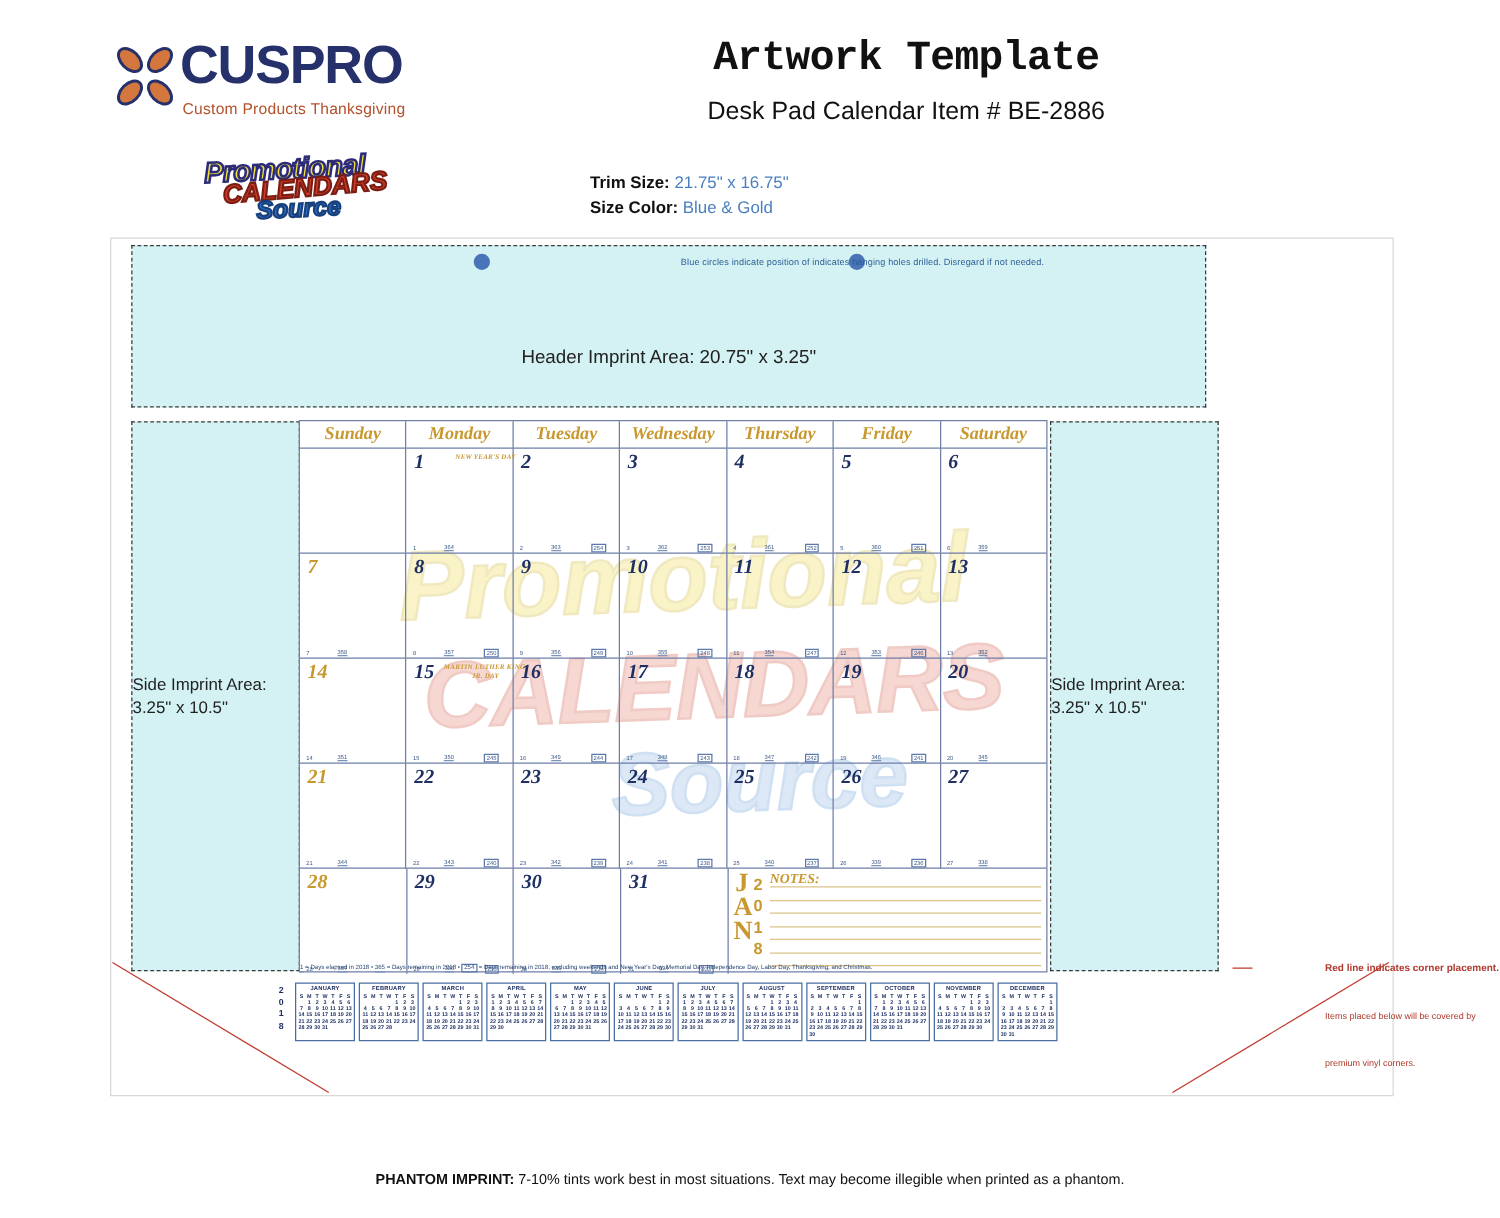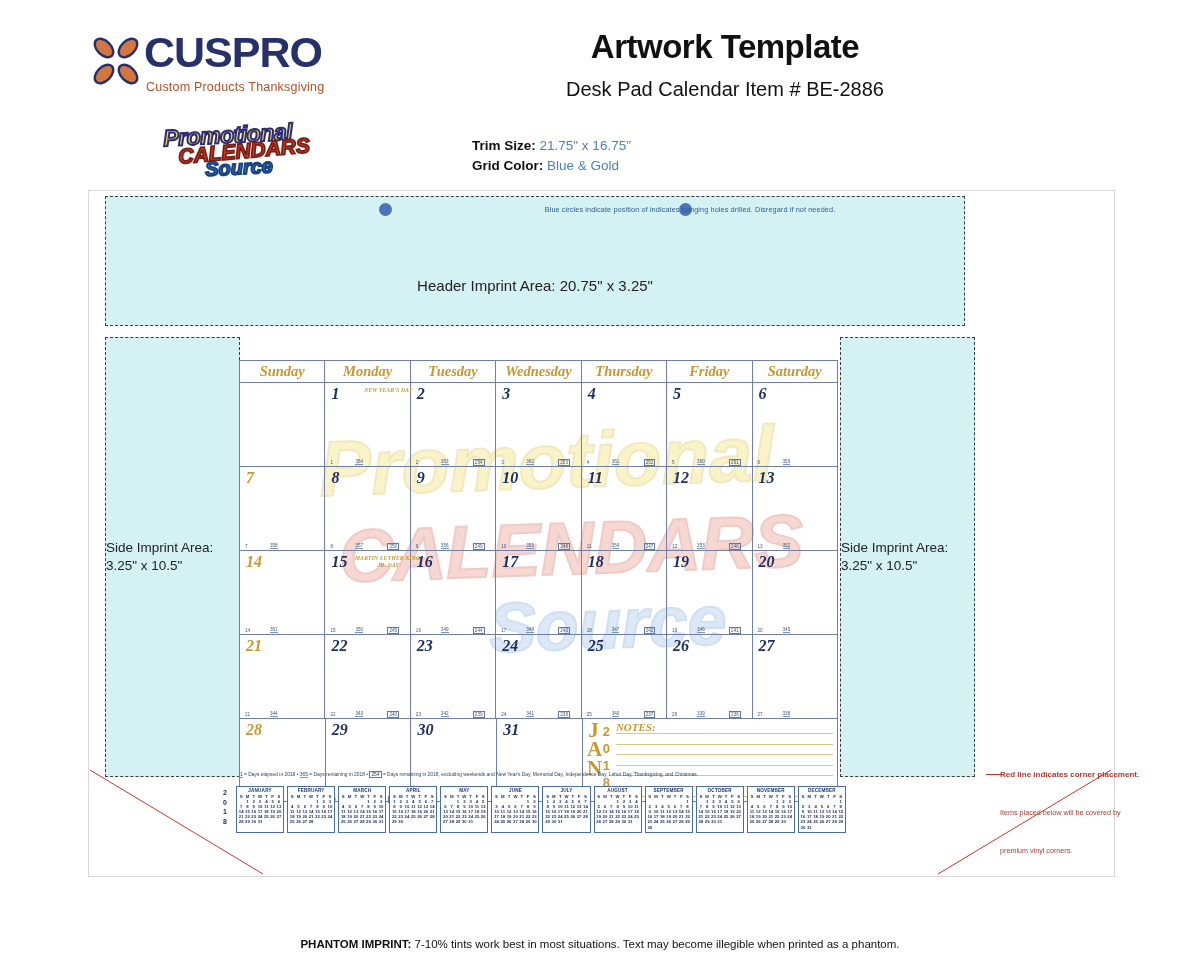--- a/index.html
+++ b/index.html
@@ -20,21 +20,21 @@
   .pcs{position:absolute;left:70px;top:92px;width:215px;height:55px;
        transform:rotate(-3deg);}
   .pcs .l1{position:absolute;left:8px;top:0;font-size:23px;font-weight:bold;font-style:italic;
      color:#f3e03a;-webkit-text-stroke:2px #2b2b7a;letter-spacing:-.5px;}
   .pcs .l2{position:absolute;left:22px;top:18px;font-size:21px;font-weight:bold;font-style:italic;
      color:#d13d2a;-webkit-text-stroke:1.8px #7b1d12;letter-spacing:0px;transform:rotate(-2deg);}
   .pcs .l3{position:absolute;left:48px;top:35px;font-size:20px;font-weight:bold;font-style:italic;
      color:#2f6fc4;-webkit-text-stroke:1.8px #17407d;}
 
   .title{position:absolute;left:450px;top:28px;width:550px;text-align:center;
-    font-size:33px;font-weight:bold;color:#111;letter-spacing:-.5px;}
+    font-size:33px;font-weight:bold;color:#111;letter-spacing:-.5px;font-family:Liberation Mono, monospace;}
   .subtitle{position:absolute;left:450px;top:78px;width:550px;text-align:center;
     font-size:20px;color:#111;}
   .specs{position:absolute;left:472px;top:136px;font-size:13.5px;line-height:20px;}
   .specs .lbl{color:#111;font-weight:600;}
   .specs .val{color:#4a7fbd;}
 
   
   .board{position:absolute;left:88px;top:190px;width:1025px;height:685px;
     border:1px solid #d8d8d8;background:#fff;}
 
@@ -49,21 +49,21 @@
     font-size:7.3px;color:#2d5f95;letter-spacing:.1px;}
 
   .side-imprint{width:135px;height:440px;top:337px;}
   .side-l{left:105px;}
   .side-r{left:840px;}
   .side-label{position:absolute;left:0;right:0;top:46%;
     font-size:13.5px;line-height:18px;color:#222;}
 
   
   .cal{position:absolute;left:239px;top:336px;width:599px;height:442px;
-    border:1px solid #6f7fa8;box-sizing:border-box;background:transparent;margin-top:24px;}
+    border:1px solid #6f7fa8;box-sizing:border-box;background:transparent;}
   .wm{position:absolute;left:239px;top:336px;width:599px;height:442px;overflow:hidden;
       pointer-events:none;}
   .wm .w1{position:absolute;left:80px;top:80px;font-size:78px;font-weight:bold;font-style:italic;
      color:#faf3c8;-webkit-text-stroke:2px #f0e9c0;white-space:nowrap;transform:rotate(-2deg);}
   .wm .w2{position:absolute;left:100px;top:170px;font-size:74px;font-weight:bold;font-style:italic;
      color:#f6d7d2;-webkit-text-stroke:2px #f0cbc5;white-space:nowrap;transform:rotate(-2deg);}
   .wm .w3{position:absolute;left:250px;top:248px;font-size:70px;font-weight:bold;font-style:italic;
      color:#dce8f5;-webkit-text-stroke:2px #cfe0f2;white-space:nowrap;transform:rotate(-2deg);}
 
   .dow-row{position:absolute;left:0;top:0;width:100%;height:22px;display:flex;}
@@ -110,21 +110,21 @@
   .year-v{position:absolute;left:219px;top:788px;width:12px;text-align:center;
      font-size:7px;font-weight:bold;line-height:9.5px;color:#1e2f63;}
   .minis{position:absolute;left:236px;top:786px;width:610px;display:flex;gap:3px;}
   .mini{flex:1;border:1px solid #4a6da3;box-sizing:border-box;padding:1px 1px 2px;background:#fff;}
   .mini .mname{text-align:center;font-size:4.6px;font-weight:bold;color:#1e2f63;
      letter-spacing:.2px;line-height:6px;}
   .mini table{width:100%;border-collapse:collapse;}
   .mini td{font-size:4.3px;text-align:center;color:#1e2f63;line-height:5.1px;padding:0;
      font-weight:bold;}
   .mini td.h{color:#1e2f63;font-weight:bold;}
-  .red-note{position:absolute;left:1000px;top:770px;width:140px;}
+  .red-note{position:absolute;left:1060px;top:770px;width:140px;}
   .red-note .t1{font-size:8px;font-weight:bold;color:#b03a2e;line-height:10px;}
   .red-note .t2{font-size:7.2px;color:#b03a2e;line-height:9.5px;margin-top:28px;}
   .red-dash{position:absolute;left:986px;top:774px;width:16px;border-top:1px solid #c0392b;}
 
   .phantom{position:absolute;left:0;right:0;top:938px;text-align:center;font-size:11.5px;color:#111;}
   .phantom b{font-weight:bold;}
 </style>
 </head>
 <body>
 
@@ -151,21 +151,21 @@
   </div>
 
   <div class="title">Artwork Template</div>
   <div class="subtitle">Desk Pad Calendar Item # BE-2886</div>
   <div class="specs">
     <div>
       <span class="lbl">Trim Size:</span>
       <span class="val">21.75" x 16.75"</span>
     </div>
     <div>
-      <span class="lbl">Grid Color:</span>
+      <span class="lbl">Size Color:</span>
       <span class="val">Blue &amp; Gold</span>
     </div>
   </div>
 
   <div class="board"></div>
 
   <svg style="position:absolute;left:88px;top:190px;width:1025px;height:685px;">
     <line x1="2" y1="580" x2="175" y2="684" stroke="#c0392b" stroke-width="1"></line>
     <line x1="1023" y1="580" x2="850" y2="684" stroke="#c0392b" stroke-width="1"></line>
   </svg>

